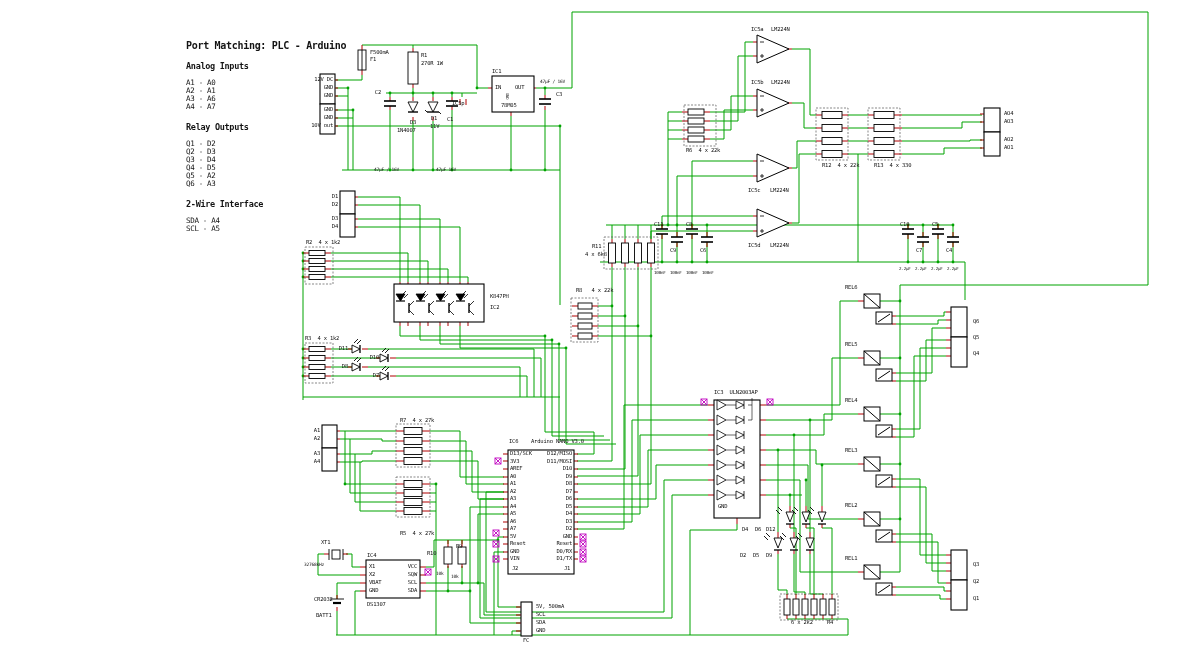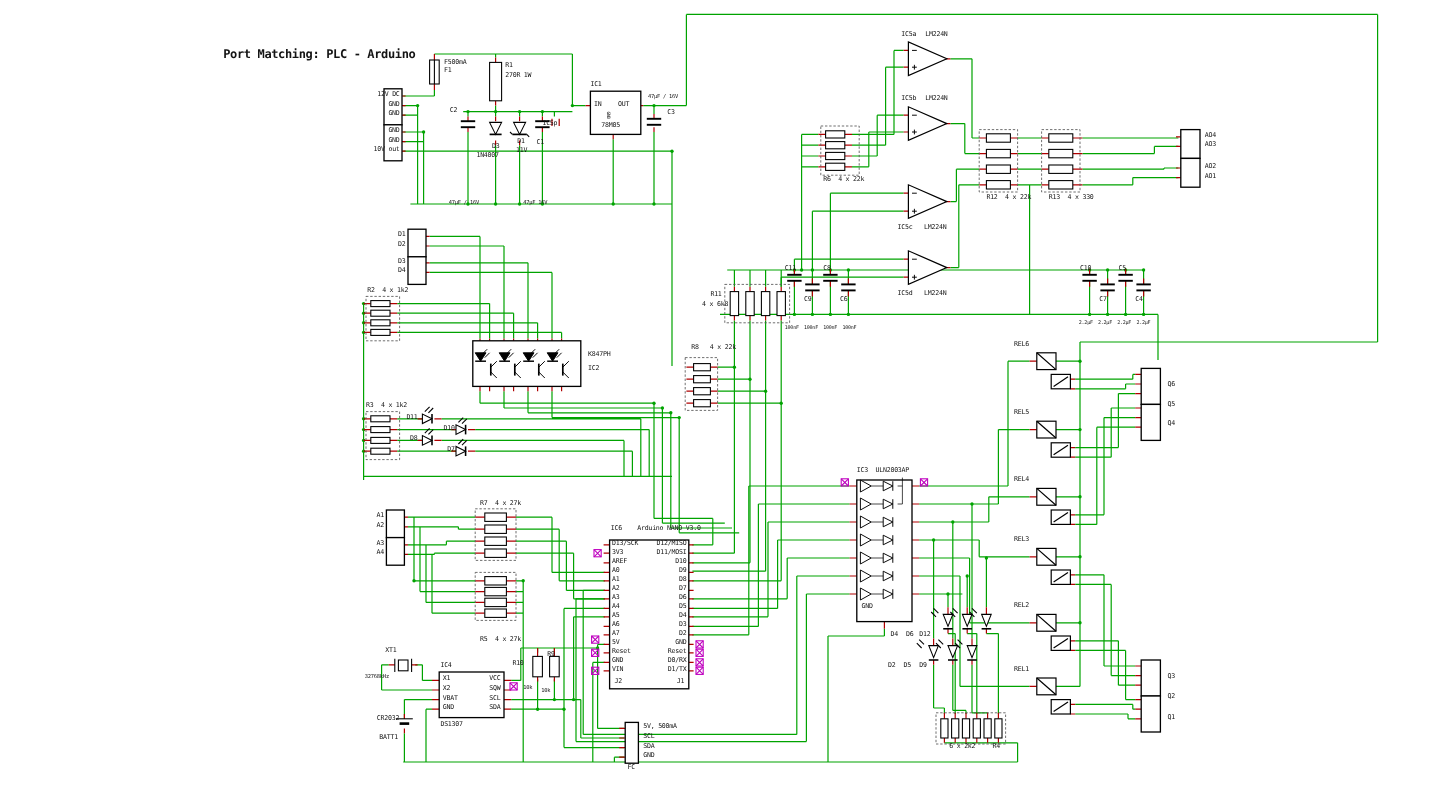--- a/index.html
+++ b/index.html
@@ -596,20 +596,41 @@
     <g>
           <rect x="767" y="399" width="6" height="6"></rect>
           <path d="M767,399 l6,6 M773,399 l-6,6"></path>
         </g>
   </g>
 </svg>
 
 <div id="legend">
   <div class="ttl">Port Matching: PLC - Arduino</div>
 
+      <div class="sec">
+        <div class="hd">Analog Inputs</div>
+        <div class="row">A1 - A0</div>
+        <div class="row">A2 - A1</div>
+        <div class="row">A3 - A6</div>
+        <div class="row">A4 - A7</div>
+      </div>
+      <div class="sec">
+        <div class="hd">Relay Outputs</div>
+        <div class="row">Q1 - D2</div>
+        <div class="row">Q2 - D3</div>
+        <div class="row">Q3 - D4</div>
+        <div class="row">Q4 - D5</div>
+        <div class="row">Q5 - A2</div>
+        <div class="row">Q6 - A3</div>
+      </div>
+      <div class="sec">
+        <div class="hd">2-Wire Interface</div>
+        <div class="row">SDA - A4</div>
+        <div class="row">SCL - A5</div>
+      </div>
     </div>
 
 <div id="labels">
       <span class="lbl" style="left: 333px; top: 77px; font-size: 5.5px; transform: translateX(-100%);">12V DC</span>
       <span class="lbl" style="left: 333px; top: 85px; font-size: 5.5px; transform: translateX(-100%);">GND</span>
       <span class="lbl" style="left: 333px; top: 93px; font-size: 5.5px; transform: translateX(-100%);">GND</span>
       <span class="lbl" style="left: 333px; top: 107px; font-size: 5.5px; transform: translateX(-100%);">GND</span>
       <span class="lbl" style="left: 333px; top: 115px; font-size: 5.5px; transform: translateX(-100%);">GND</span>
       <span class="lbl" style="left: 333px; top: 123px; font-size: 5.5px; transform: translateX(-100%);">10V out</span>
       <span class="lbl" style="left: 370px; top: 50px; font-size: 5.5px;">F500mA</span>

